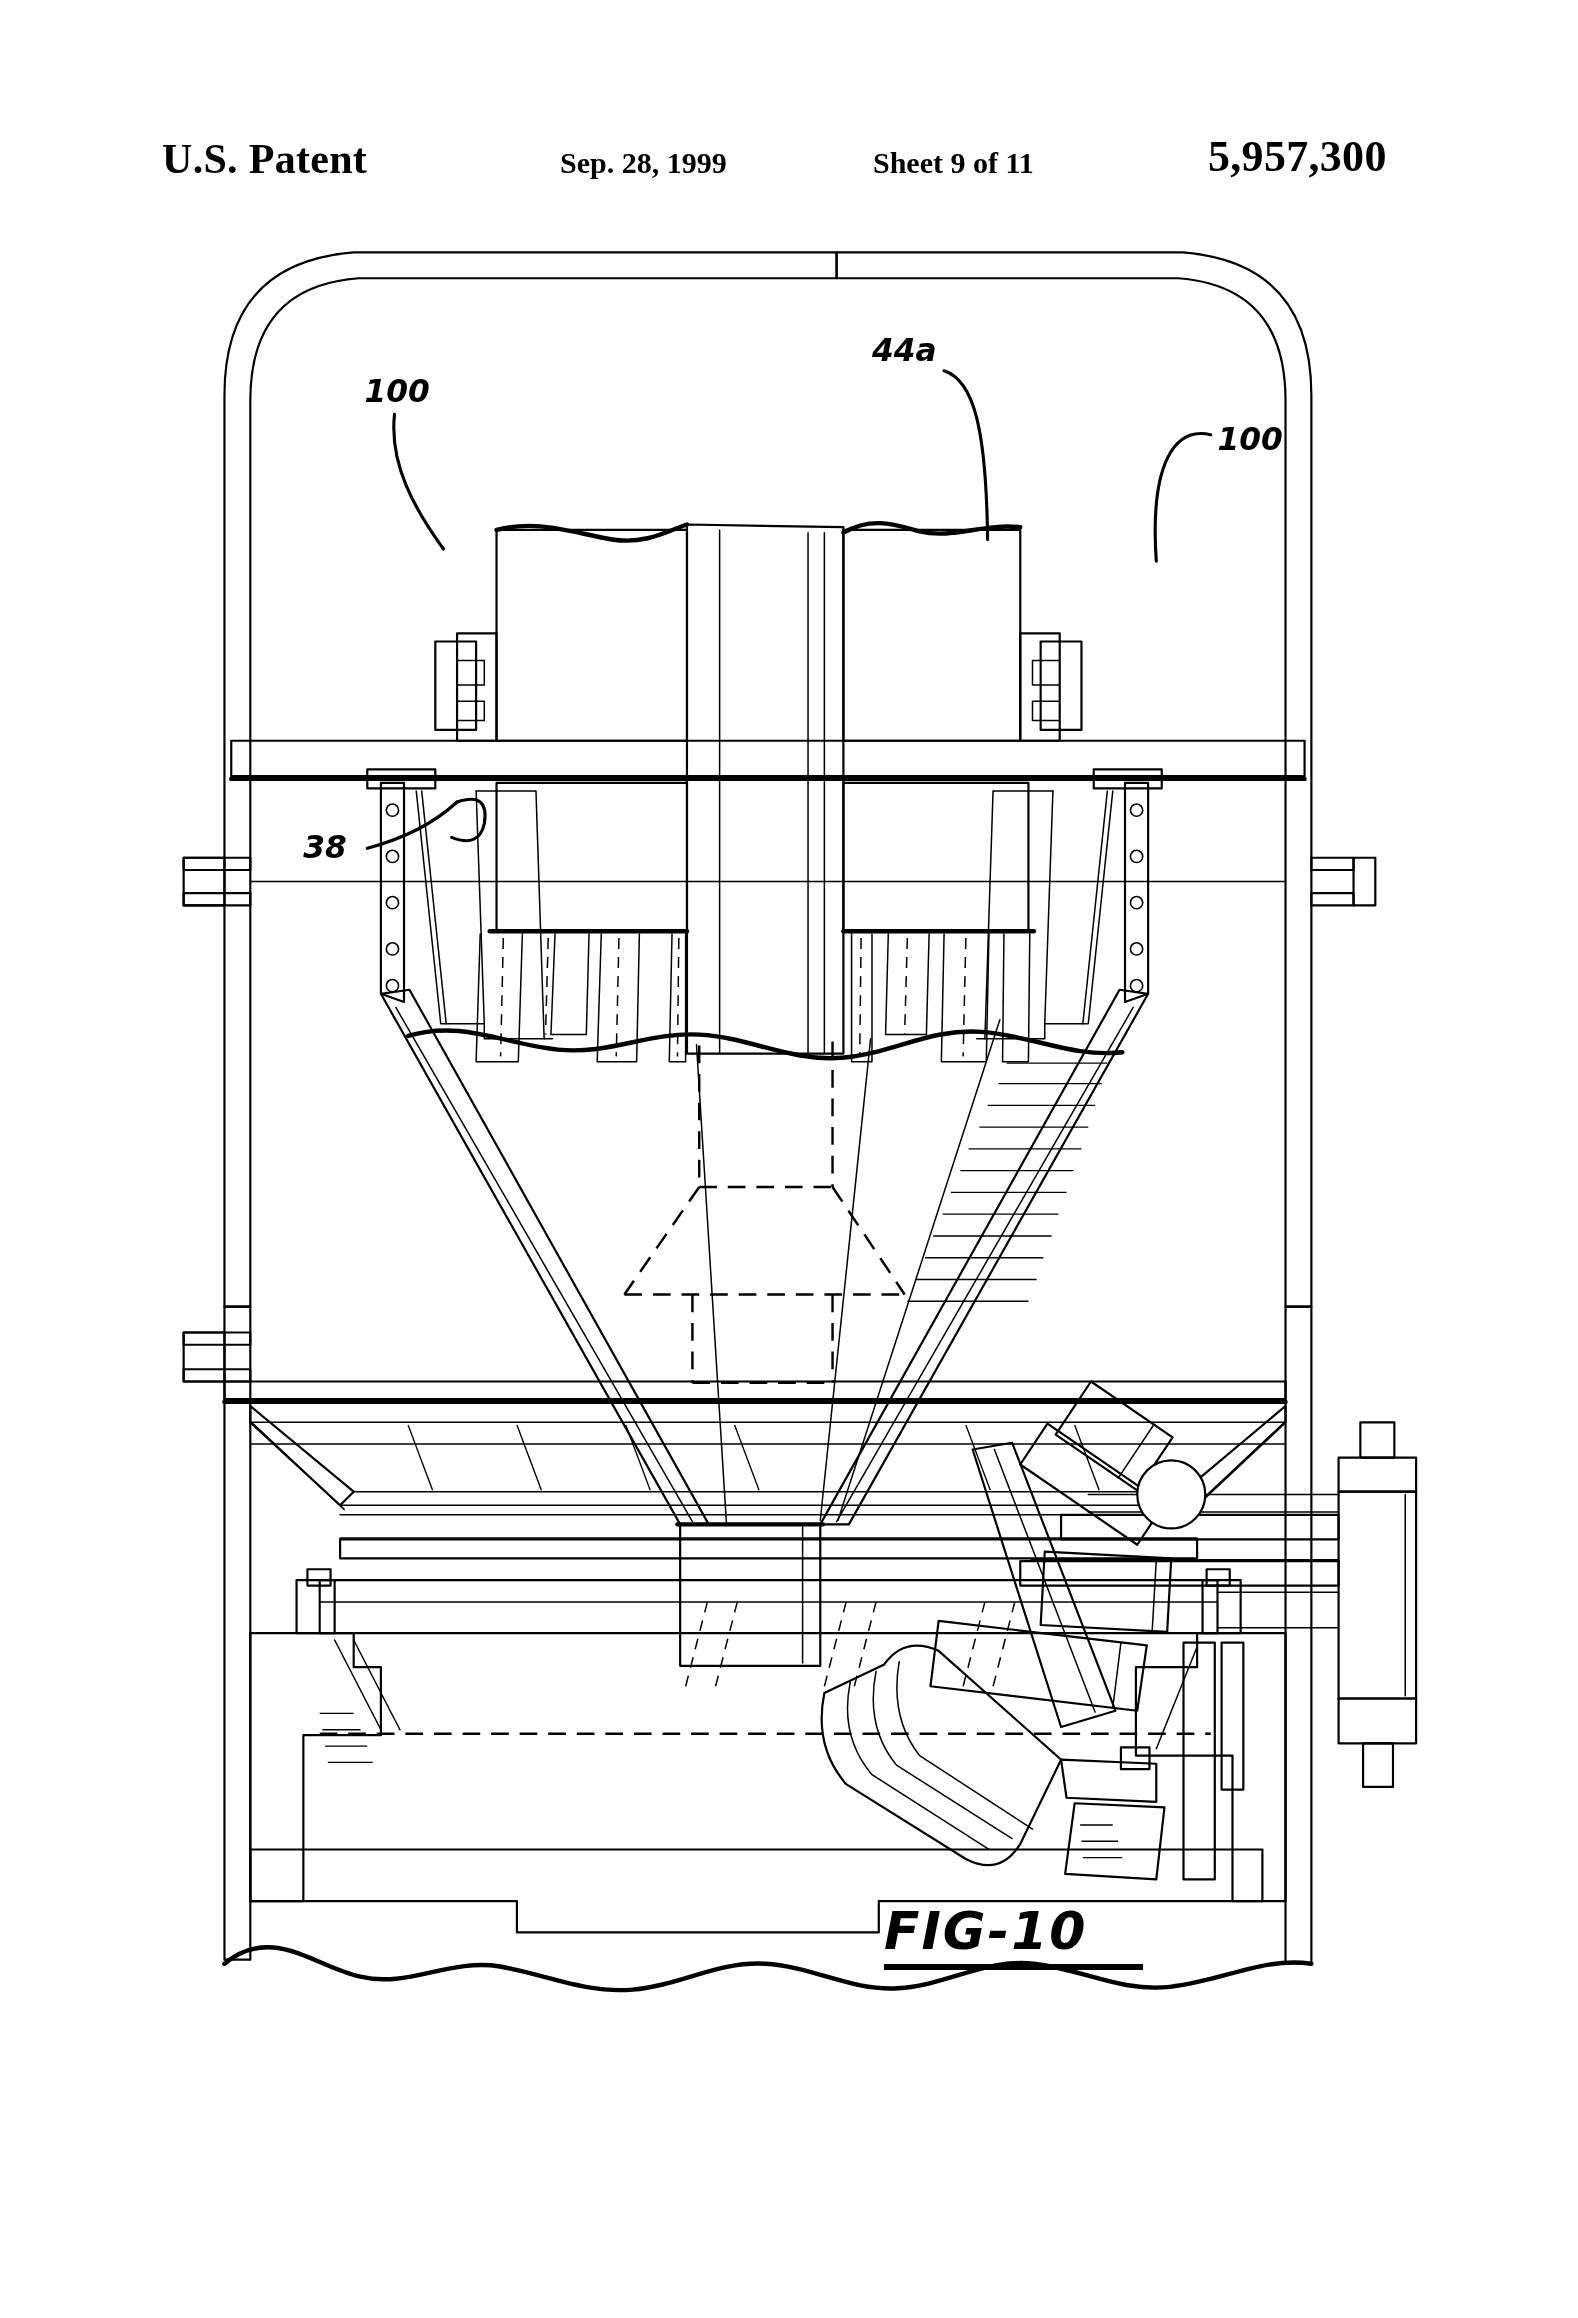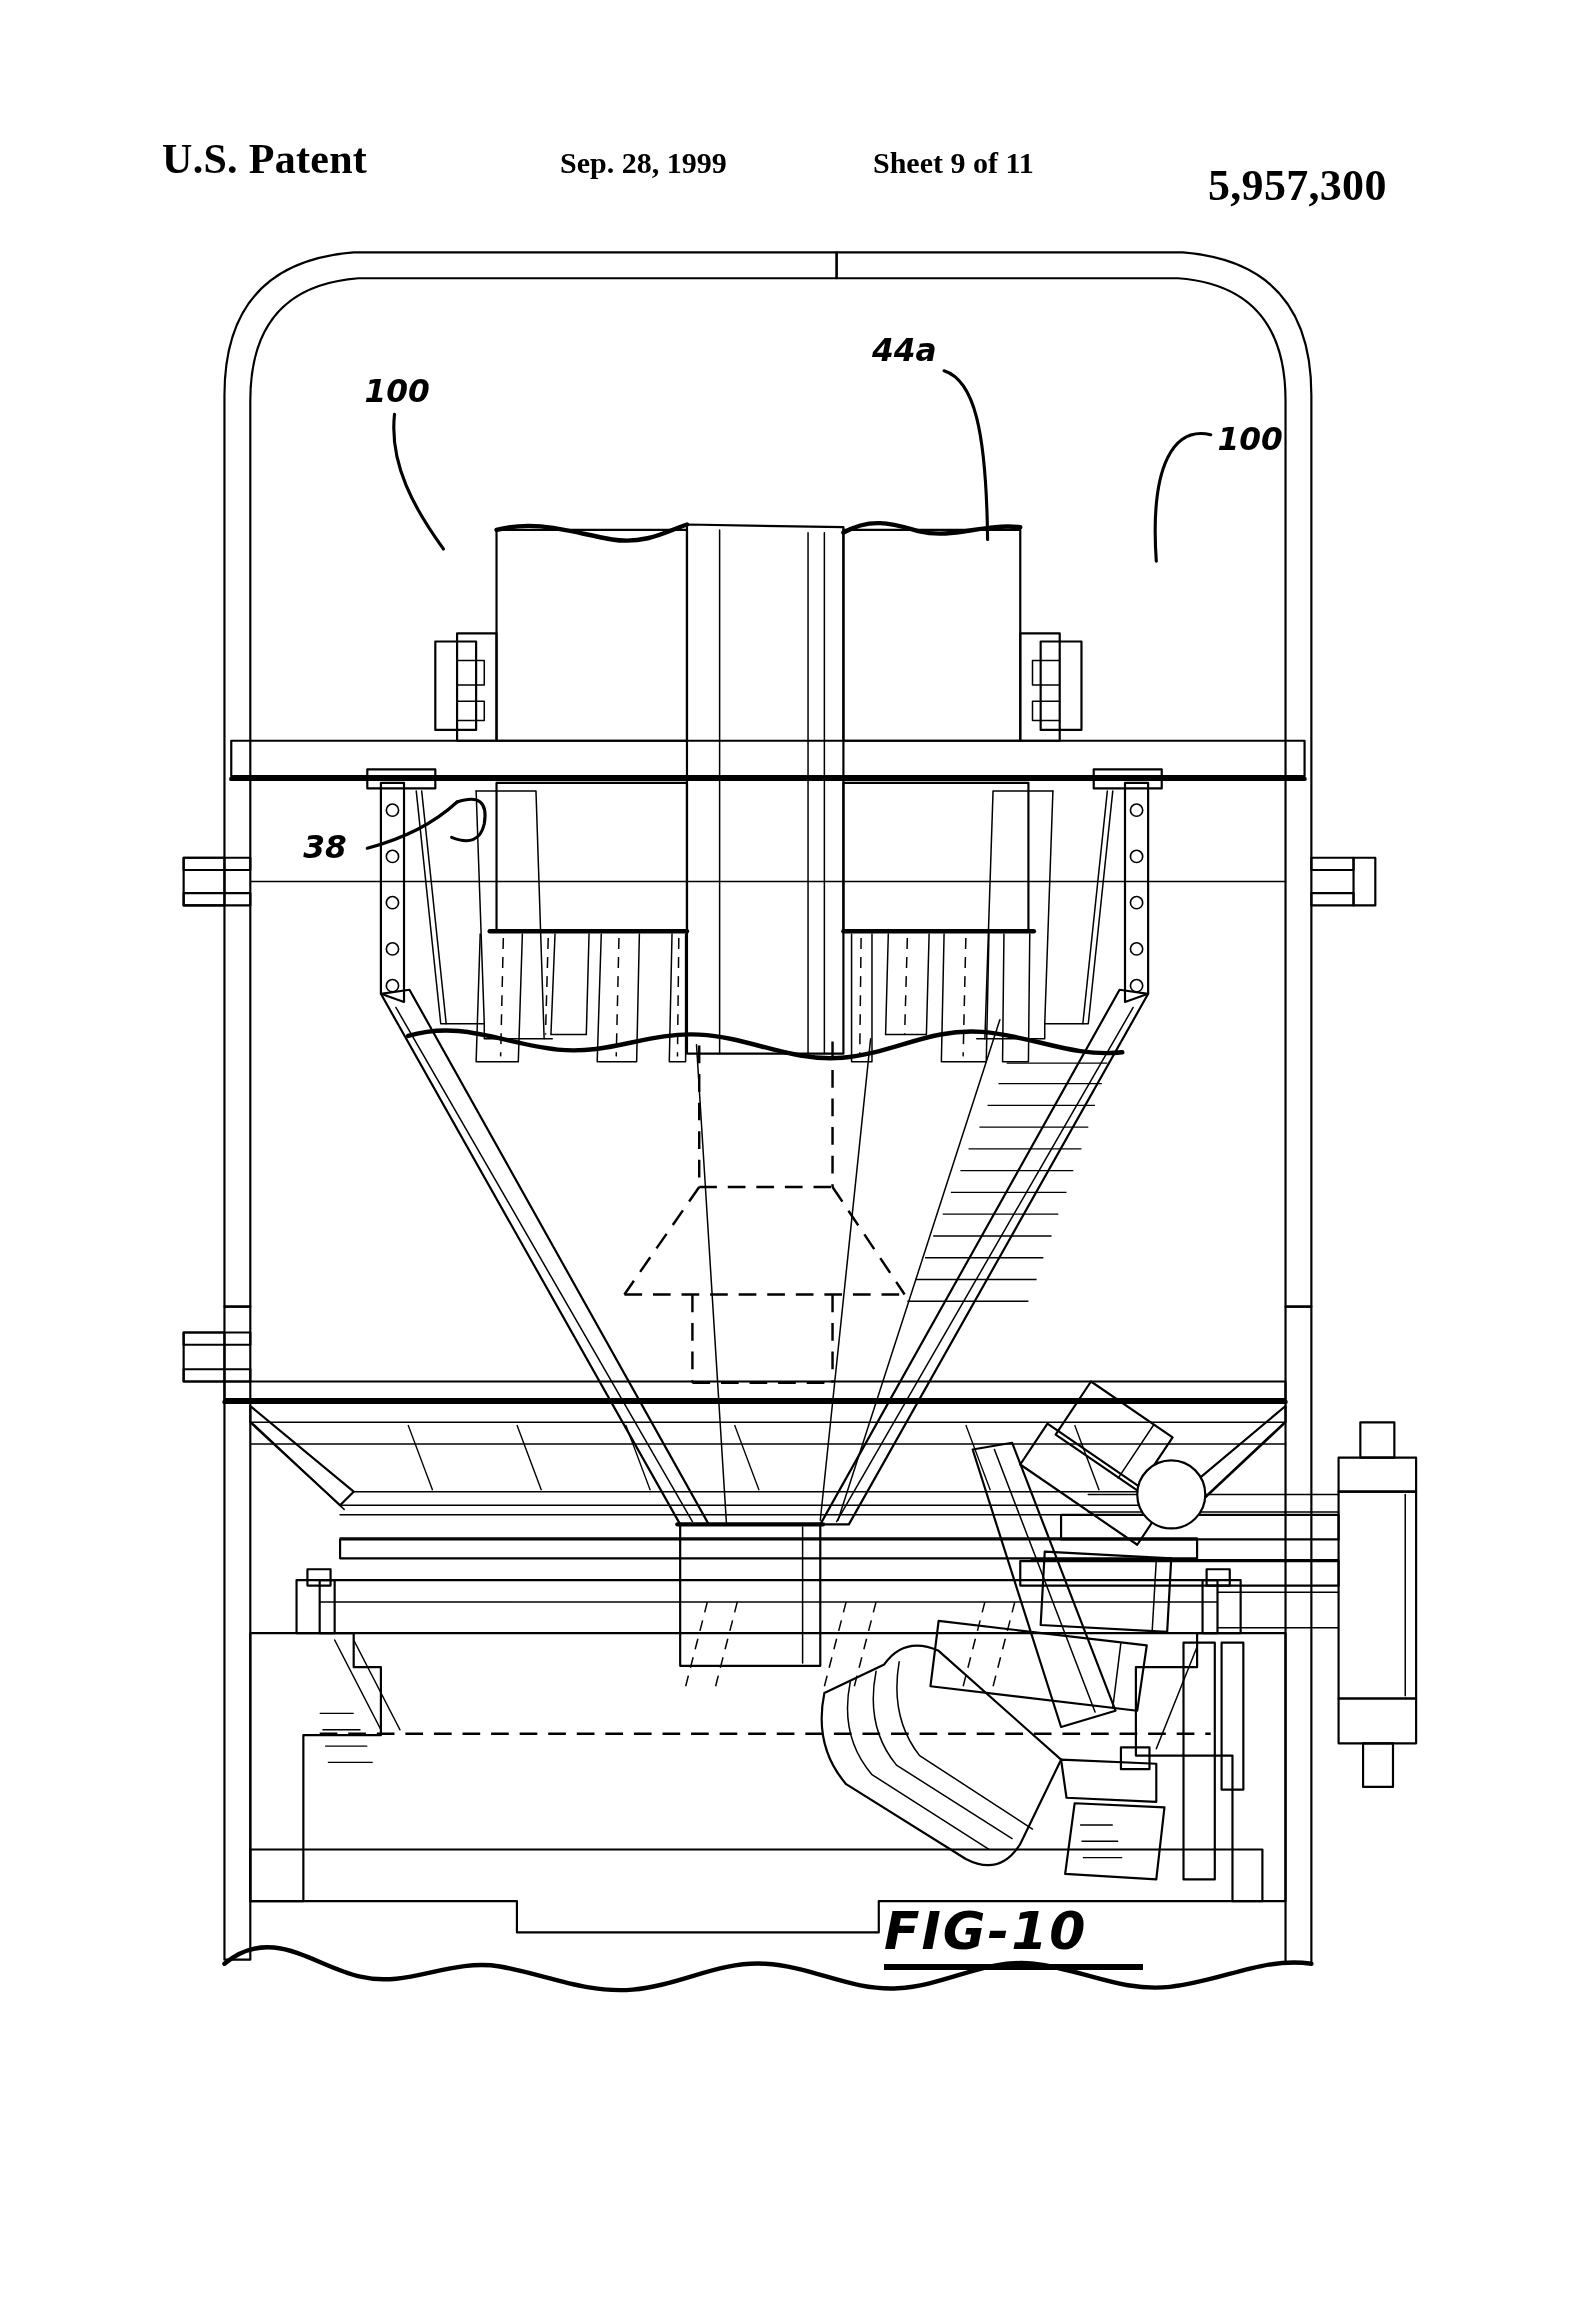--- a/index.html
+++ b/index.html
@@ -55,21 +55,20 @@
   }
   .hdr-number {
     position: absolute;
     left: 1208px;
     top: 131px;
     font-family: "Liberation Serif", serif;
     font-weight: bold;
     font-size: 44px;
     letter-spacing: 0.3px;
     white-space: nowrap;
-    margin-top: 29px;
   }
 
   
   .drawing-stage {
     position: absolute;
     left: 0;
     top: 225px;
     width: 1578px;
     height: 2094px;
   }

